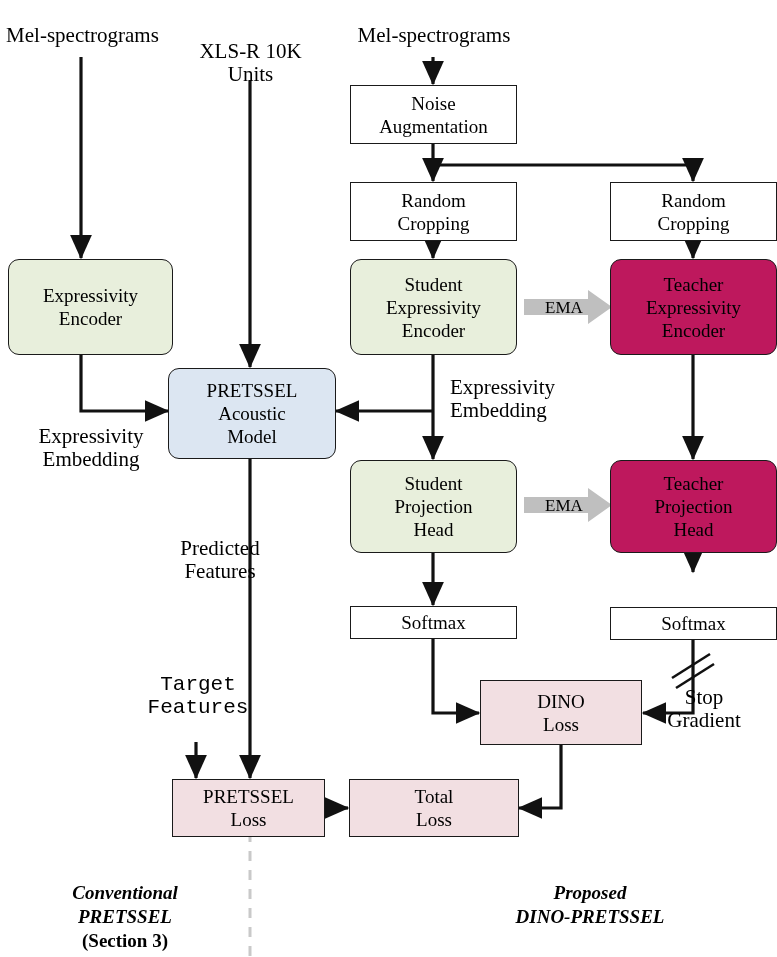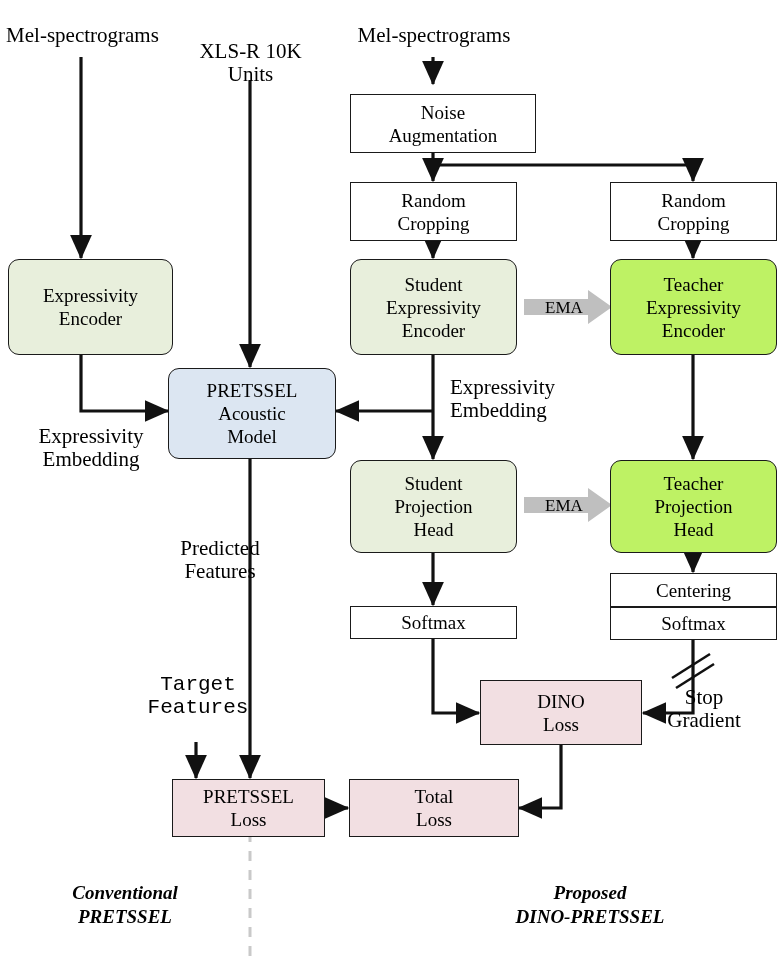--- a/index.html
+++ b/index.html
@@ -33,21 +33,21 @@
     justify-content: center;
     text-align: center;
     font-size: 19px;
     line-height: 23px;
     white-space: pre-line;
     background: #ffffff;
   }
   .rounded { border-radius: 11px; }
   .green { background: #e8efdc; }
   .blue  { background: #dce6f2; }
-  .peach { background: #bef264; }
+  .peach { background: #be185d; }
   .pink  { background: #f2dfe2; }
   .white { background: #ffffff; }
   svg.edges {
     position: absolute;
     left: 0;
     top: 0;
     width: 777px;
     height: 957px;
     overflow: visible;
     pointer-events: none;
@@ -157,21 +157,21 @@
 Model</div>
 
   <div class="lbl" style="left:140px; top:537px; width:160px;">Predicted
 Features</div>
   <div class="lbl" style="left:118px; top:673px; width:160px;font-family:Liberation Mono, monospace;">Target
 Features</div>
 
   <div class="box pink" style="left:172px; top:779px; width:153px; height:58px;">PRETSSEL
 Loss</div>
 
-  <div class="box white" style="left:350px; top:85px; width:186px; height:59px;margin-top:9px;">Noise
+  <div class="box white" style="left:350px; top:85px; width:167px; height:59px;">Noise
 Augmentation</div>
   <div class="box white" style="left:350px; top:182px; width:167px; height:59px;">Random
 Cropping</div>
   <div class="box rounded green" style="left:350px; top:259px; width:167px; height:96px;">Student
 Expressivity
 Encoder</div>
   <div class="lbl" style="left:450px; top:376px; width:175px; text-align:left;">Expressivity
 Embedding</div>
   <div class="box rounded green" style="left:350px; top:460px; width:167px; height:93px;">Student
 Projection
@@ -179,35 +179,35 @@
   <div class="box white" style="left:350px; top:606px; width:167px; height:33px;">Softmax</div>
 
   <div class="box white" style="left:610px; top:182px; width:167px; height:59px;">Random
 Cropping</div>
   <div class="box rounded peach" style="left:610px; top:259px; width:167px; height:96px;">Teacher
 Expressivity
 Encoder</div>
   <div class="box rounded peach" style="left:610px; top:460px; width:167px; height:93px;">Teacher
 Projection
 Head</div>
-  <div class="box white" style="left:610px; top:573px; width:167px; height:34px;">Centering</div>
   <div class="box white" style="left:610px; top:607px; width:167px; height:33px;">Softmax</div>
   <div class="lbl" style="left:634px; top:686px; width:140px;">Stop
 Gradient</div>
 
   <div class="ema" style="left:529px; top:299px; width:70px;">EMA</div>
   <div class="ema" style="left:529px; top:497px; width:70px;">EMA</div>
 
   <div class="box pink" style="left:480px; top:680px; width:162px; height:65px;">DINO
 Loss</div>
   <div class="box pink" style="left:349px; top:779px; width:170px; height:58px;">Total
 Loss</div>
 
   <div class="caption" style="left:10px; top:857px; width:230px;">
     <span>Conventional
 PRETSSEL</span>
+    <span class="sec" style="display:block;">(Section 3)</span>
   </div>
   <div class="caption" style="left:440px; top:857px; width:300px;">
     <span>Proposed
 DINO-PRETSSEL</span>
   </div>
 
 </div>
 
 </body></html>

